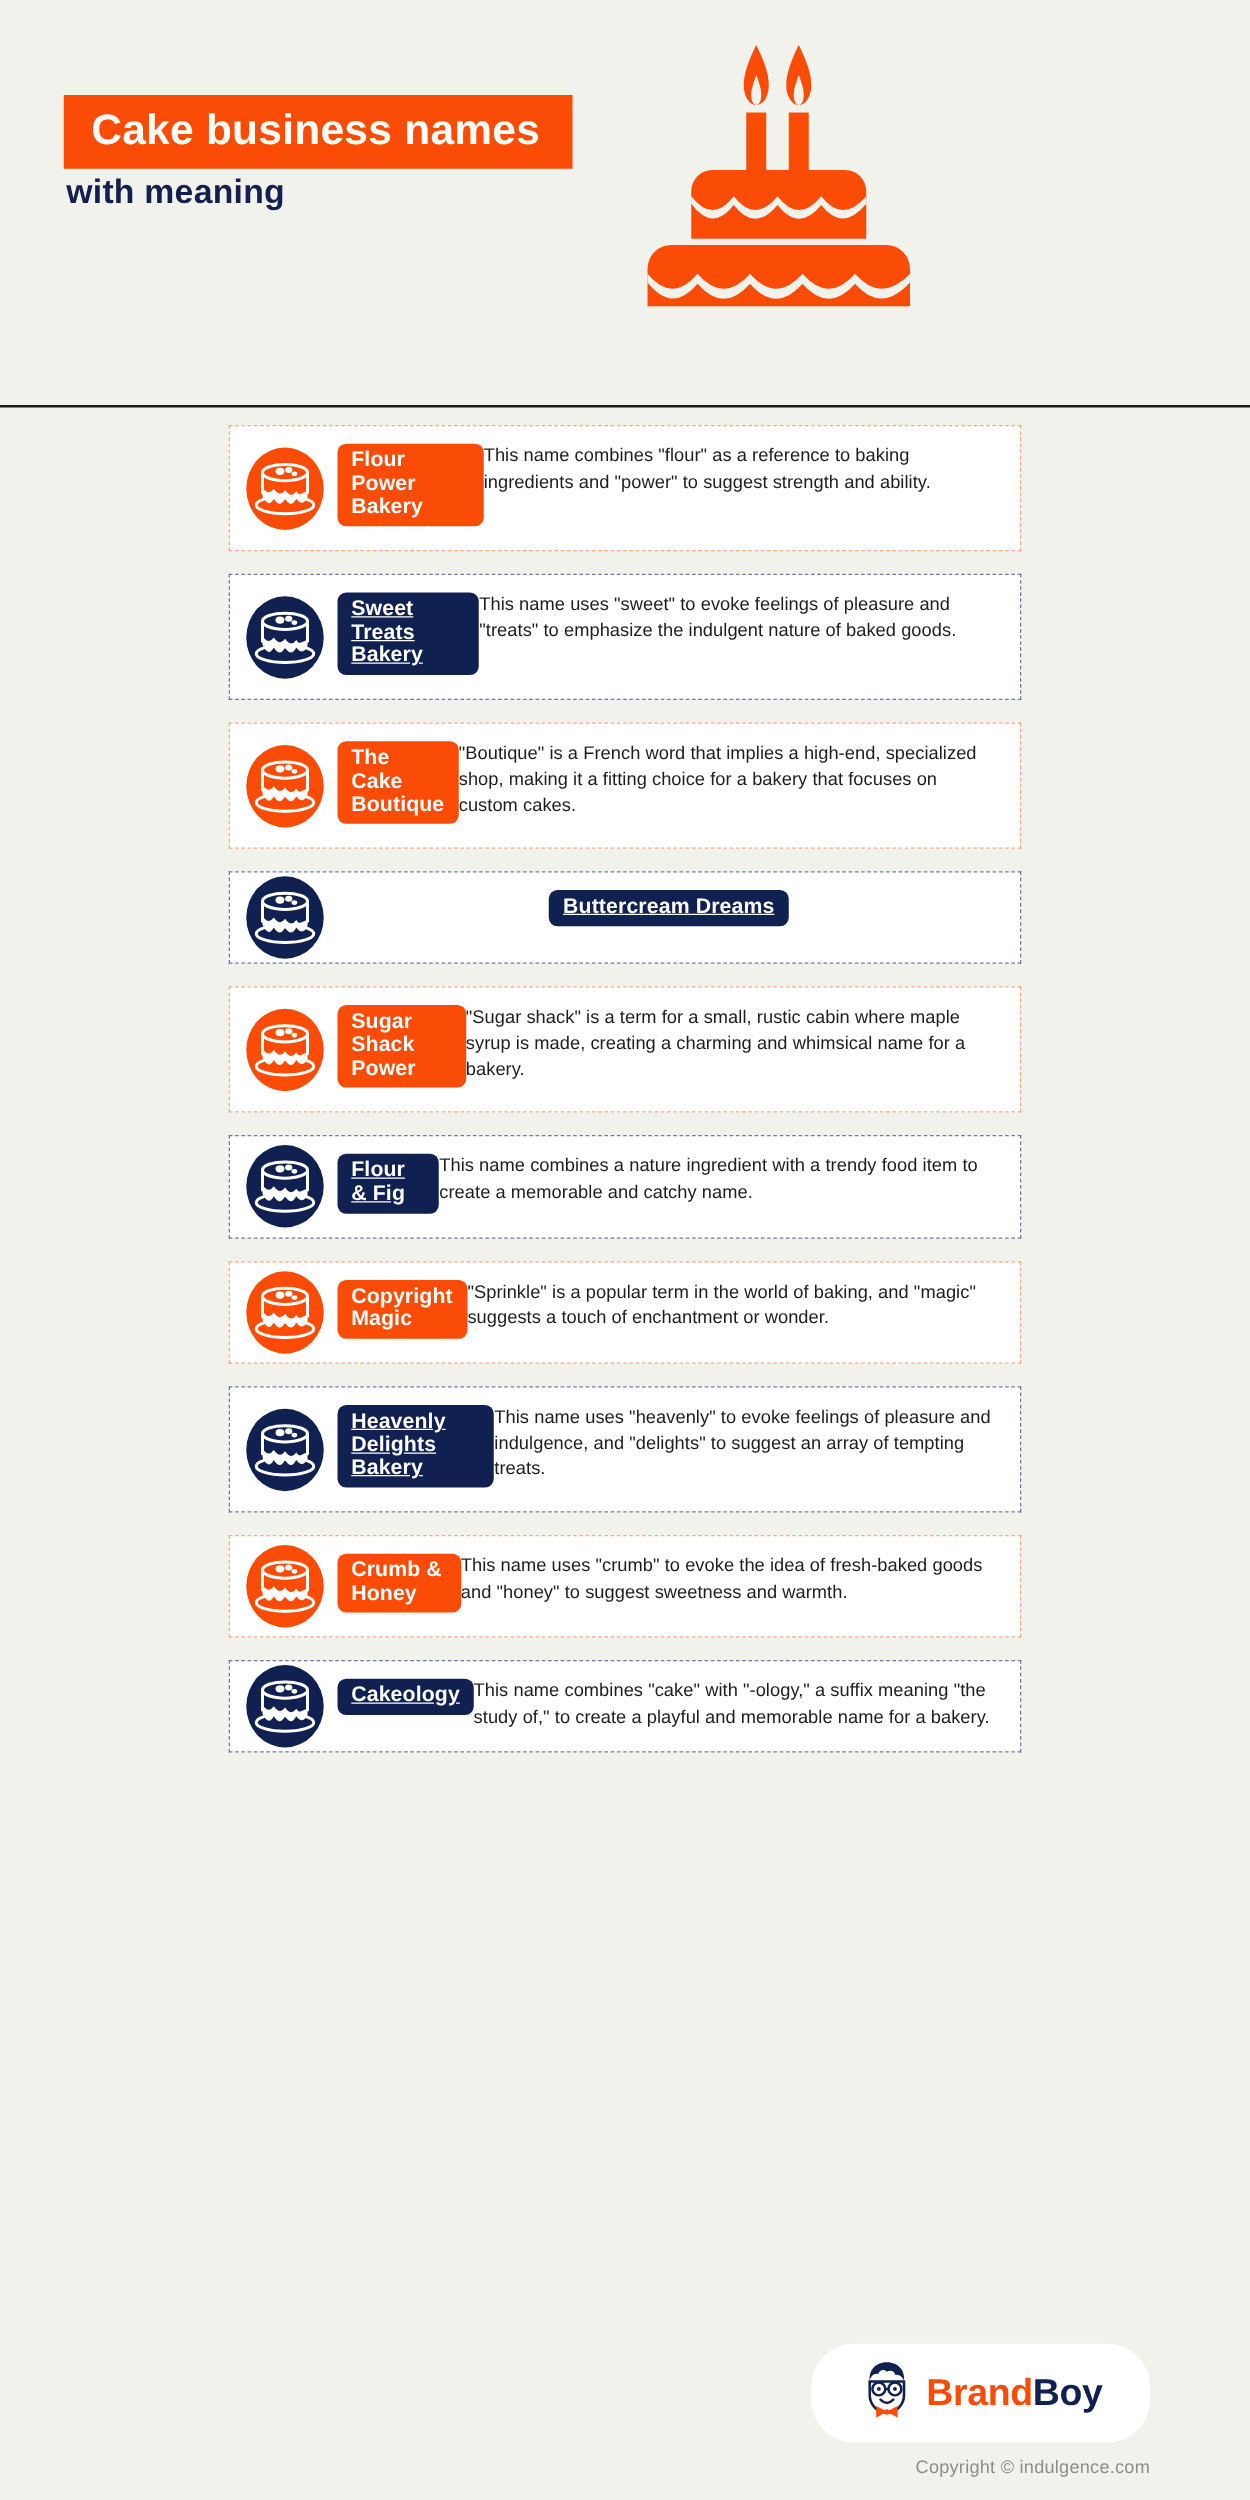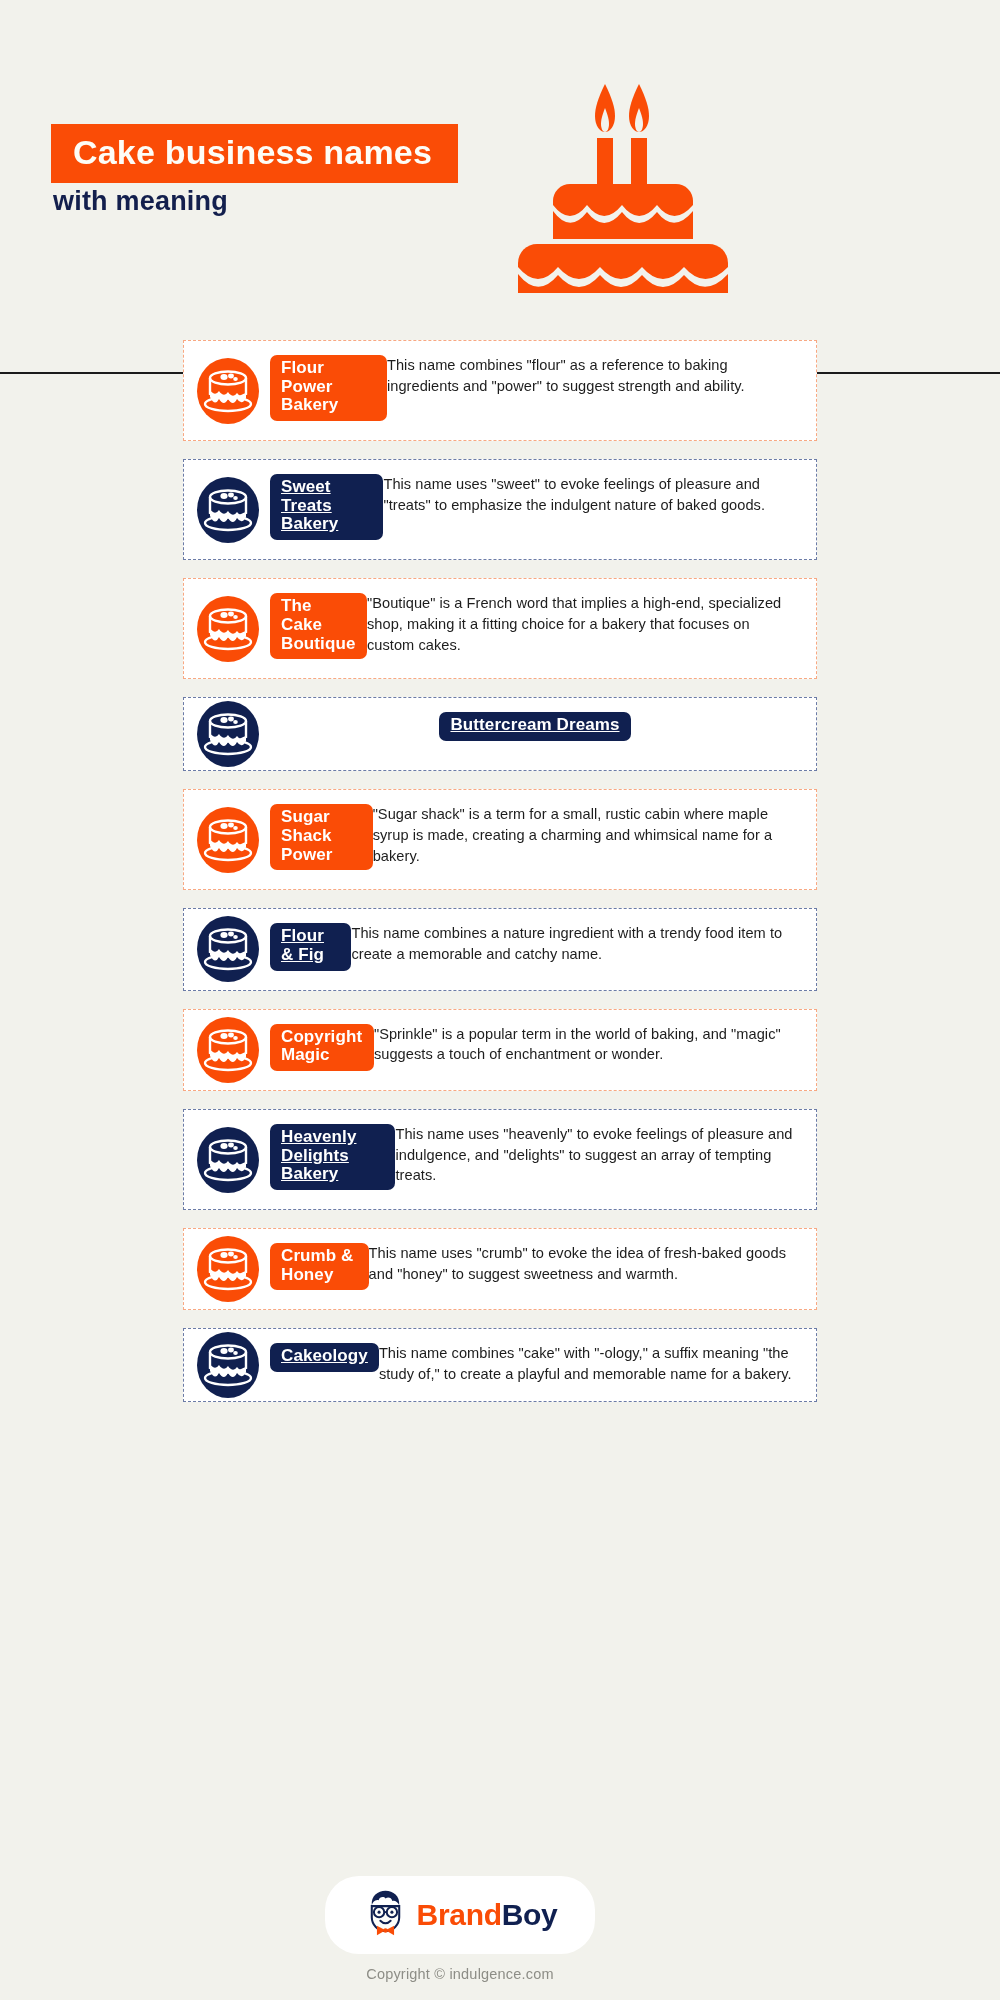--- a/index.html
+++ b/index.html
@@ -4,21 +4,21 @@
 <style>
   html,body{margin:0;padding:0;}
   body{
     width:1000px;height:2000px;
     background:#f2f2ec;
     font-family:"Liberation Sans", sans-serif;
     overflow:hidden;
     position:relative;
   }
   
-  .header{position:relative;height:260px;margin-top:48px;}
+  .header{position:relative;height:260px;}
   .title-banner{
     position:absolute;left:51px;top:76px;
     background:#fa4c06;
     padding:11px 26px 14px 22px;
   }
   .title-banner .title{
     color:#fdfdf7;
     font-size:34px;
     font-weight:bold;
     letter-spacing:.2px;
@@ -73,21 +73,21 @@
   .desc{
     font-size:14.6px;
     color:#1d1d1d;
     line-height:1.42;
     letter-spacing:.05px;
     max-width:535px;
   }
   
   .footer{
     position:absolute;left:0;bottom:18px;width:920px;
-    text-align:center;
+    text-align:right;
   }
   .logo-pill{
     display:inline-flex;align-items:center;justify-content:center;
     gap:9px;
     background:#ffffff;
     border-radius:34px;
     padding:13px 38px;
     min-width:136px;
   }
   .logo-text{

